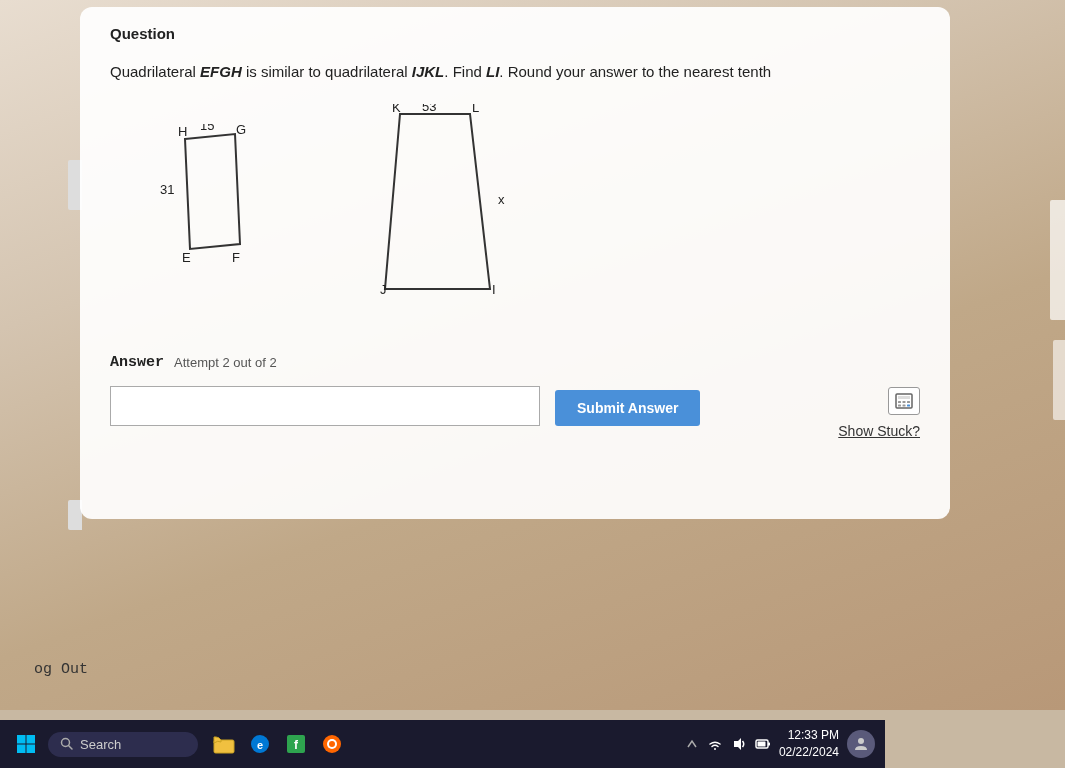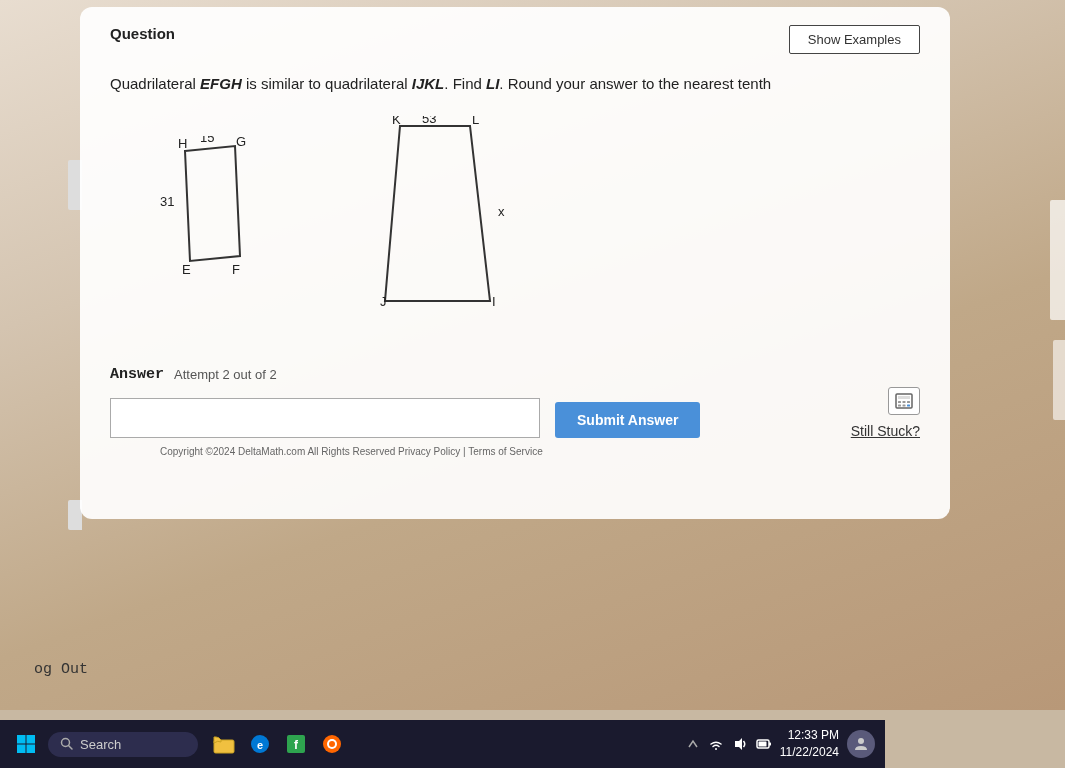--- a/index.html
+++ b/index.html
@@ -343,21 +343,20 @@
 <div class="side-tab"></div>
 <div class="side-tab-bottom"></div>
 
 <div class="right-partial"></div>
 <div class="right-partial2"></div>
 
 <div class="content-panel">
 
   <div class="question-header">
     <span class="question-label">Question</span>
-    <button class="show-examples-btn">Show Examples</button>
   </div>
 
   <div class="question-text">
     <span>Quadrilateral <em>EFGH</em> is similar to quadrilateral <em>IJKL</em>. Find <em>LI</em>. Round your answer to the nearest tenth</span><br>
   </div>
 
   <div class="figures-area">
 
     <div class="figure-efgh">
       <svg width="110" height="150" viewBox="0 0 110 150">
@@ -410,23 +409,22 @@
       <rect x="3" y="3" width="12" height="3" fill="#ddd" stroke="none"></rect>
       <rect x="3" y="8" width="3" height="2" fill="#999" rx="0.5"></rect>
       <rect x="7.5" y="8" width="3" height="2" fill="#999" rx="0.5"></rect>
       <rect x="12" y="8" width="3" height="2" fill="#999" rx="0.5"></rect>
       <rect x="3" y="11.5" width="3" height="2" fill="#999" rx="0.5"></rect>
       <rect x="7.5" y="11.5" width="3" height="2" fill="#999" rx="0.5"></rect>
       <rect x="12" y="11.5" width="3" height="2" fill="#4a90d9" rx="0.5"></rect>
     </svg>
   </div>
 
-  <div class="still-stuck">Still Stuck?</div>
-
-  <div class="footer-text">Copyright ©2024 DeltaMath.com All Rights Reserved    Privacy Policy | Terms of Service</div>
+  <div class="still-stuck">Show Stuck?</div>
+
 
 </div>
 
 <div class="log-out">og Out</div>
 
 <div class="taskbar">
 
   <div class="taskbar-windows-icon">
     <svg width="20" height="20" viewBox="0 0 20 20">
       <rect x="1" y="1" width="8.5" height="8.5" fill="#00bcf2"></rect>
@@ -490,21 +488,21 @@
       <path d="M11.5 5 Q14 8 11.5 11" fill="none" stroke="white" stroke-width="1.5"></path>
     </svg>
 
     <svg width="16" height="16" viewBox="0 0 16 16">
       <rect x="1" y="4" width="12" height="8" rx="1.5" fill="none" stroke="white" stroke-width="1.5"></rect>
       <rect x="13" y="6.5" width="2" height="3" rx="0.5" fill="white"></rect>
       <rect x="2.5" y="5.5" width="8" height="5" rx="0.5" fill="white"></rect>
     </svg>
     <div class="taskbar-time">
       <div>12:33 PM</div>
-      <div>11/22/2024</div>
+      <div>02/22/2024</div>
     </div>
 
     <div style="width:28px;height:28px;background:#5a5a7a;border-radius:50%;display:flex;align-items:center;justify-content:center;cursor:pointer;">
       <svg width="16" height="16" viewBox="0 0 16 16">
         <circle cx="8" cy="5" r="3" fill="#ccc"></circle>
         <path d="M2 14 Q2 10 8 10 Q14 10 14 14" fill="#ccc"></path>
       </svg>
     </div>
   </div>
 </div>

